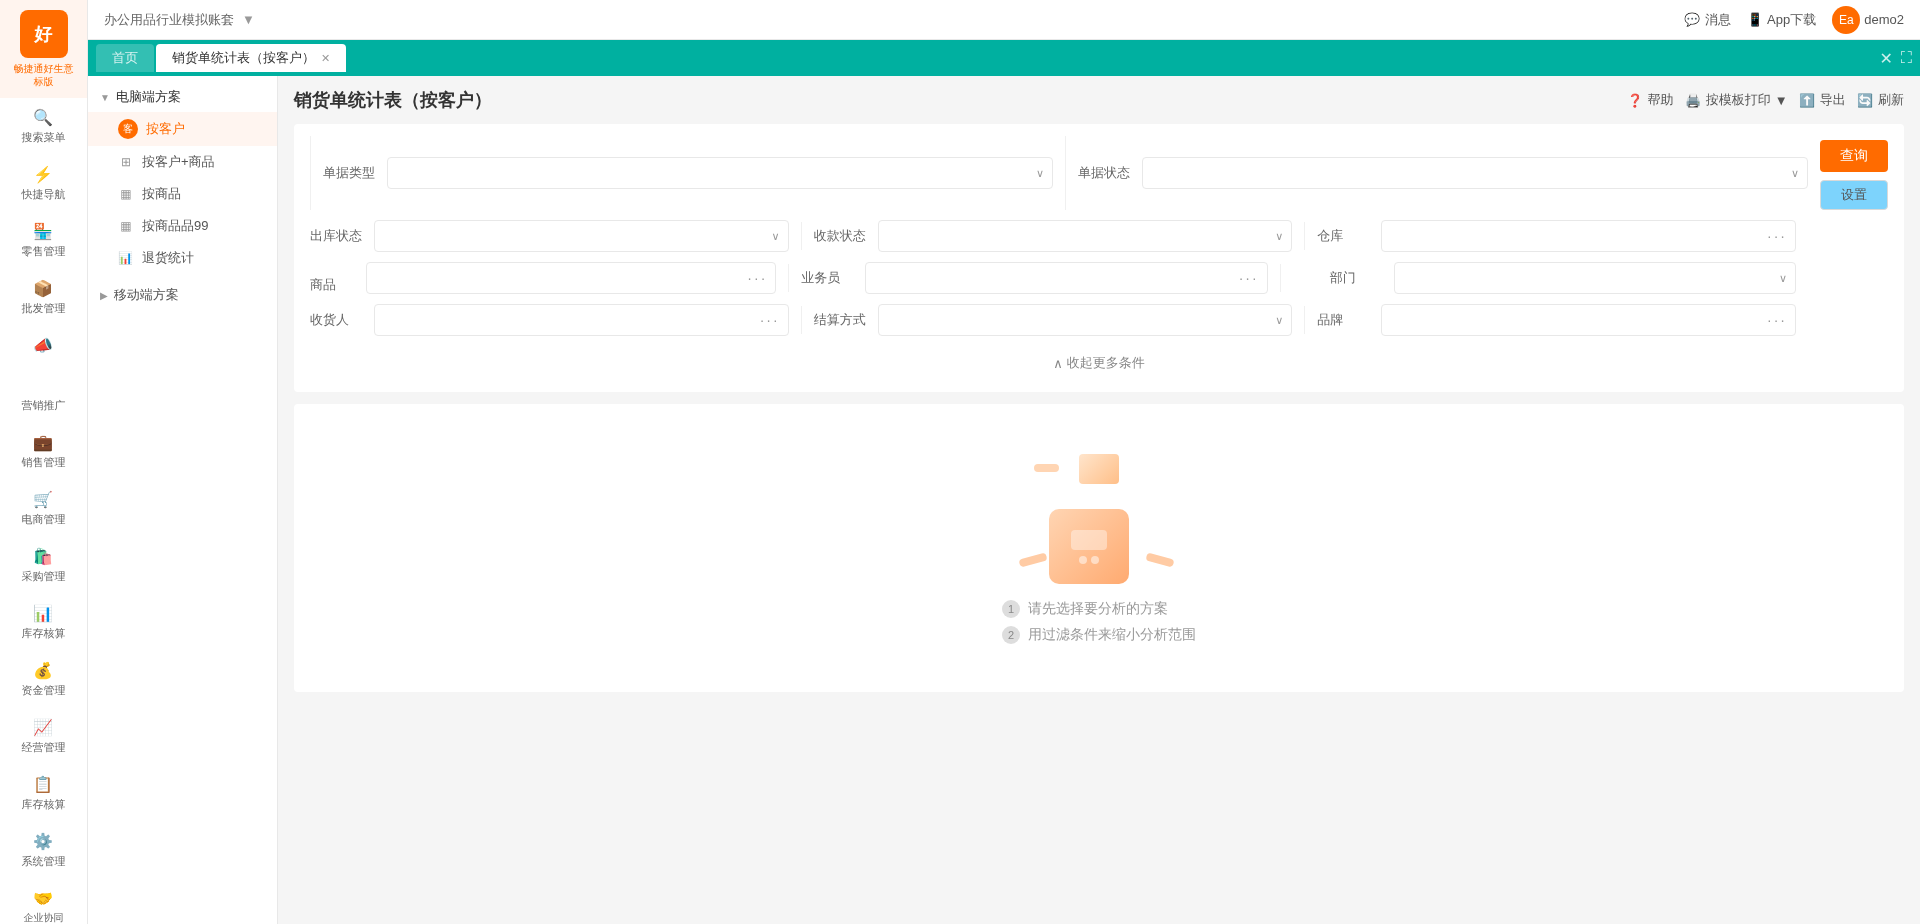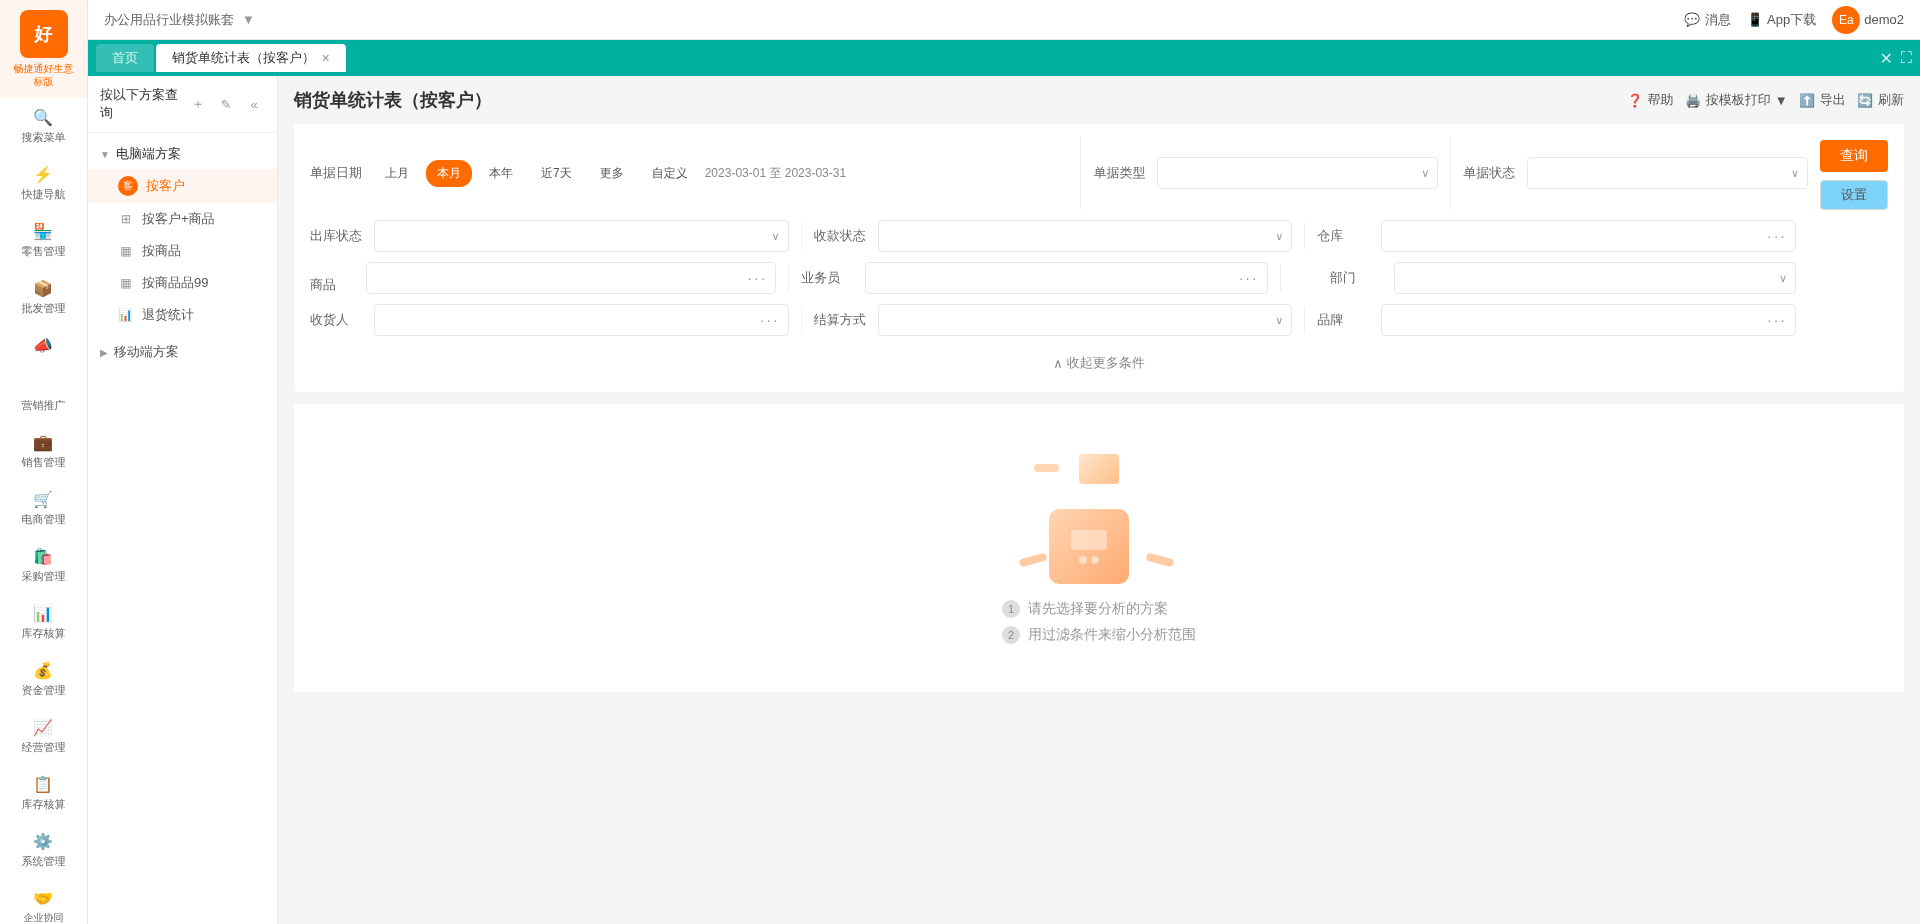--- a/index.html
+++ b/index.html
@@ -197,28 +197,20 @@
     </div>
     <div class="tab-maximize">
       <span style="font-size:16px;color:rgba(255,255,255,0.8);">✕</span>
       <span style="font-size:16px;color:rgba(255,255,255,0.8);">⛶</span>
     </div>
   </div>
 
   <div class="page-body">
 
     <div class="left-panel">
-      <div class="left-panel-header">
-        <span class="title">按以下方案查询</span>
-        <div class="left-panel-actions">
-          <div class="left-panel-action">＋</div>
-          <div class="left-panel-action">✎</div>
-          <div class="left-panel-action">«</div>
-        </div>
-      </div>
 
       <div class="plan-group">
         <div class="plan-group-header">
           <span style="font-size:10px;color:#999;">▼</span>
           <span>电脑端方案</span>
         </div>
         <div class="plan-item active">
           <div class="plan-icon" style="font-size:10px;">客</div>
           <span>按客户</span>
         </div>
@@ -268,32 +260,20 @@
               <span>🔄</span>
               <span>刷新</span>
             </div>
           </div>
         </div>
 
         <div class="filter-area">
 
           <div style="display:flex;align-items:stretch;gap:12px;margin-bottom:10px;">
 
-            <div style="display:flex;align-items:center;gap:8px;flex:2.2;">
-              <span class="filter-label">单据日期</span>
-              <div class="filter-date-group">
-                <span class="date-btn">上月</span>
-                <span class="date-btn active">本月</span>
-                <span class="date-btn">本年</span>
-                <span class="date-btn">近7天</span>
-                <span class="date-btn">更多</span>
-                <span class="date-btn">自定义</span>
-                <span class="date-range">2023-03-01 至 2023-03-31</span>
-              </div>
-            </div>
             <div style="width:1px;background:#f0f0f0;"></div>
 
             <div style="display:flex;align-items:center;gap:8px;flex:1;">
               <span class="filter-label">单据类型</span>
               <div class="filter-select" style="flex:1;">
                 <span class="placeholder"></span>
                 <span class="arrow dropdown-arrow">∨</span>
               </div>
             </div>
             <div style="width:1px;background:#f0f0f0;"></div>

